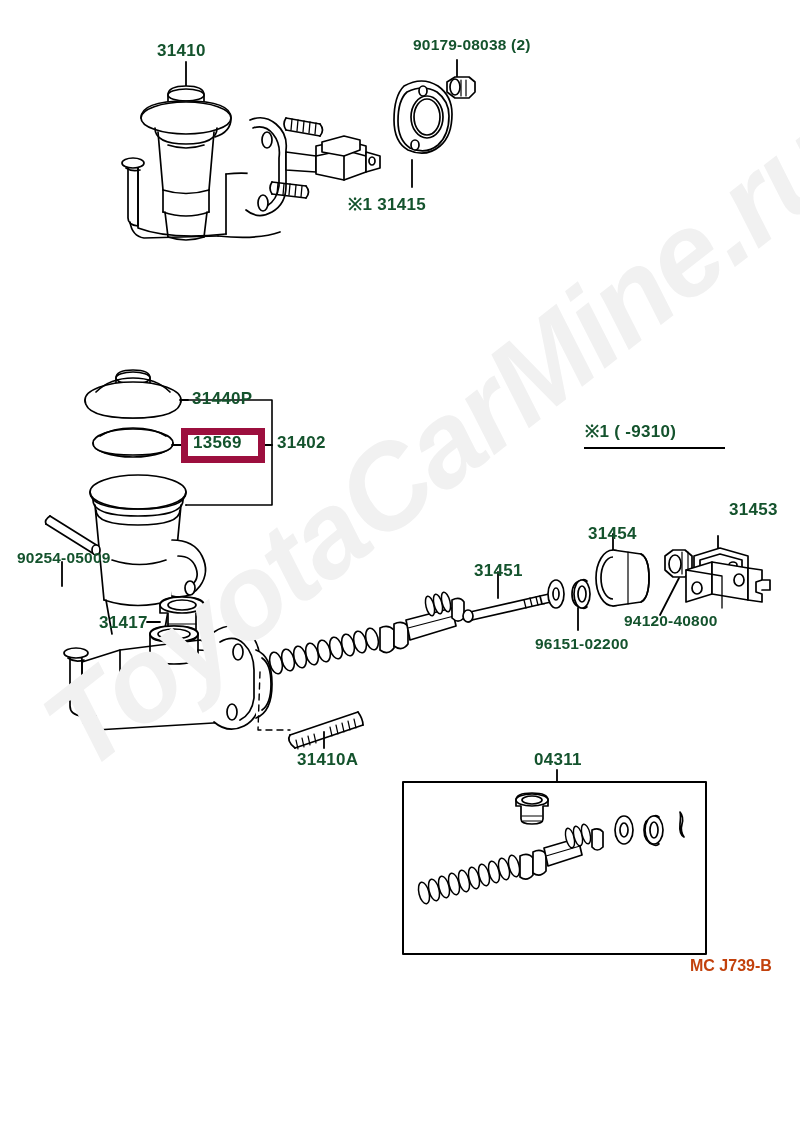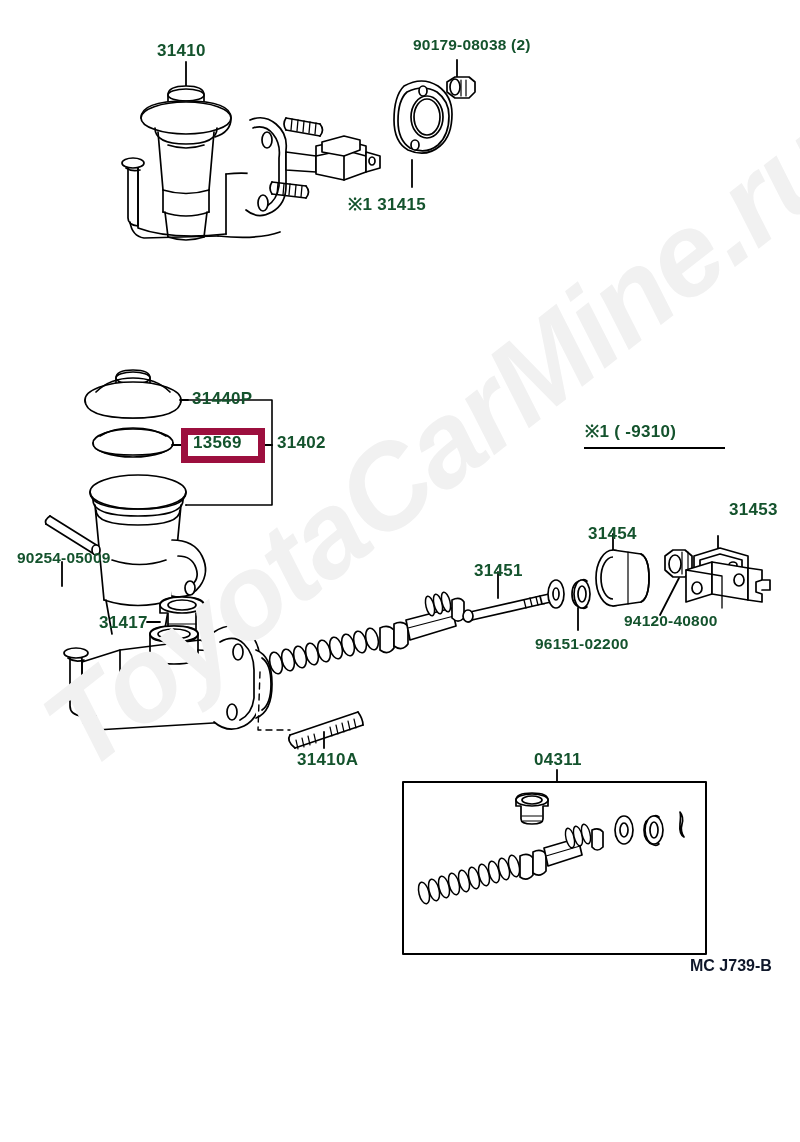--- a/index.html
+++ b/index.html
@@ -73,21 +73,21 @@
   .note-underline {
     position: absolute;
     z-index: 7;
   }
   .footer-code {
     position: absolute;
     z-index: 8;
     font-family: "Liberation Sans", sans-serif;
     font-weight: 700;
     font-size: 16px;
-    color: #0f172a;
+    color: #c2410c;
     white-space: nowrap;
   }
 </style>
 </head>
 <body>
 
 <div id="page">
 
   <div id="watermark">
     <div class="wm-text">ToyotaCarMine.ru</div>

